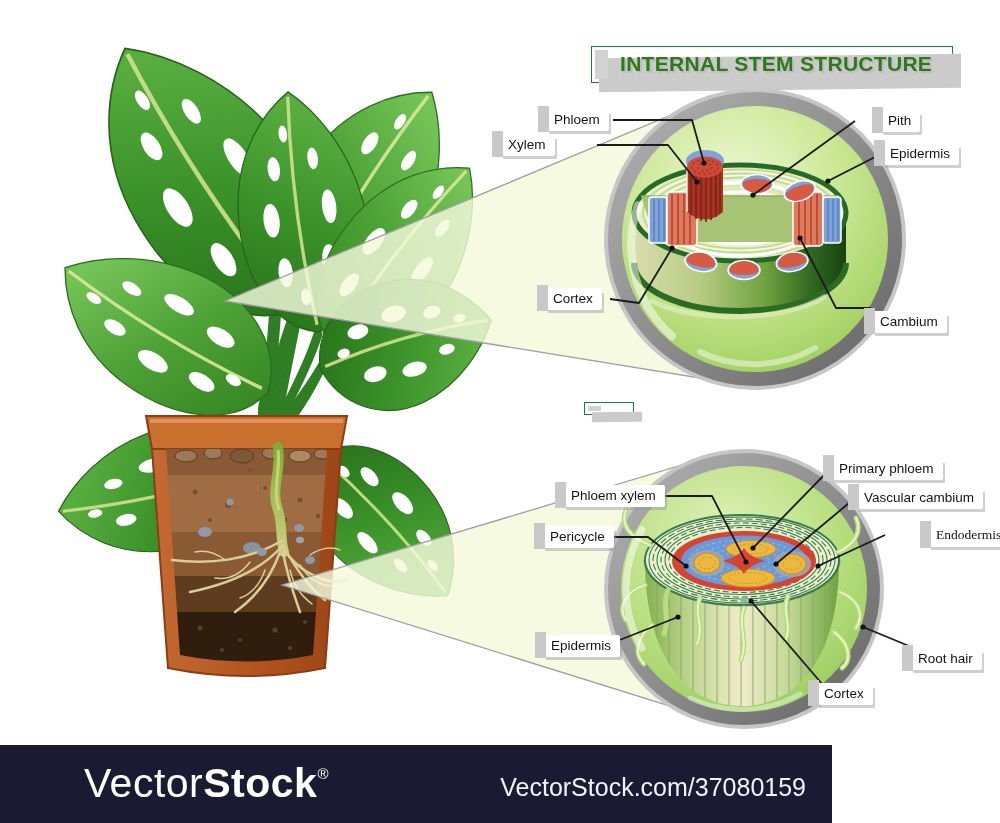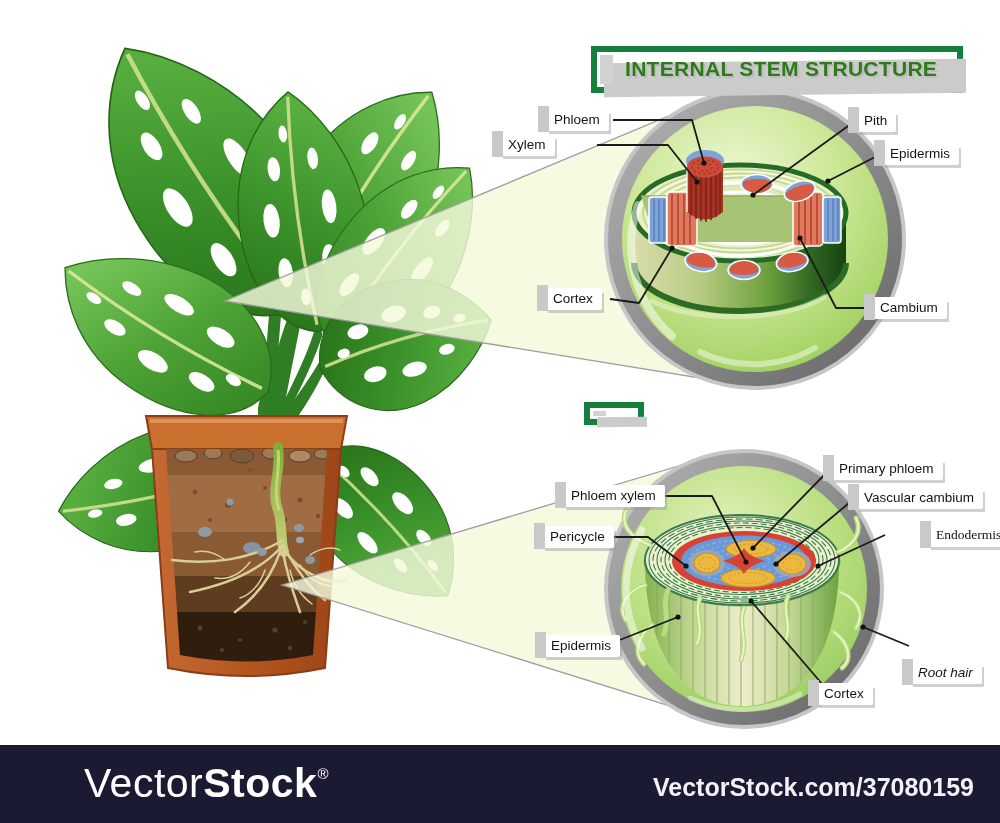--- a/index.html
+++ b/index.html
@@ -1,43 +1,43 @@
 <!DOCTYPE html>
 <html><head>
 <meta charset="utf-8">
 <style>
   html,body{margin:0;padding:0;background:#fff;}
   .stage{position:relative;width:1000px;height:823px;background:#ffffff;overflow:hidden;
          font-family:"Liberation Sans",sans-serif;}
   .stage svg{position:absolute;left:0;top:0;}
 
   
-  .banner{position:absolute;background:#ffffff;border:6px solid #15803d;z-index:6;
+  .banner{position:absolute;background:#ffffff;border:1px solid #15803d;z-index:6;
           padding:5px 20px 6px 28px;white-space:nowrap;}
   .banner::after{content:'';position:absolute;left:7px;top:9px;right:-9px;bottom:-8px;
           background:#cbcbcb;z-index:-1;transform:skewY(-0.7deg);}
   .btab{position:absolute;left:3px;top:3px;width:13px;height:calc(100% - 6px);background:#d2d2d2;}
   .btxt{font-weight:700;font-size:21px;letter-spacing:.3px;color:#2e7a1b;
         text-shadow:2px 2px 0 #bdbdbd;}
   .stem-banner{left:591px;top:46px;}
   .root-banner{left:584px;top:402px;}
 
   
   .lbl{position:absolute;background:#ffffff;padding:3px 9px 4px 9px;z-index:6;
        font-size:13.5px;color:#141414;white-space:nowrap;border-radius:2px;
        box-shadow:3px 4px 0 -1px rgba(150,150,150,.45);}
   .ltab{position:absolute;left:-7px;top:-3px;width:11px;height:calc(100% + 4px);background:#c9c9c9;}
 
   
-  .wm{position:absolute;left:0;top:745px;width:1000px;height:78px;background:#1a1a33;z-index:8;}
+  .wm{position:absolute;left:0;top:745px;width:832px;height:78px;background:#1a1a33;z-index:8;}
   .wm-logo{position:absolute;left:84px;top:18px;color:#ffffff;font-size:41px;line-height:1;}
   .wm-logo .lv{font-weight:400;letter-spacing:.5px;}
   .wm-logo .ls{font-weight:700;letter-spacing:.5px;}
   .wm-logo .reg{font-size:15px;vertical-align:18px;font-weight:400;}
-  .wm-url{position:absolute;right:26px;top:28px;color:#f2f2f6;font-size:25px;font-weight:700;}
+  .wm-url{position:absolute;right:26px;top:28px;color:#f2f2f6;font-size:25px;font-weight:400;}
 </style>
 </head>
 <body>
 
 <div class="stage">
 
 <svg width="1000" height="823" viewBox="0 0 1000 823">
   <defs>
     <linearGradient id="gLeafA" x1="0" y1="0" x2="1" y2="0.3">
       <stop offset="0" stop-color="#256e18"></stop>
@@ -453,30 +453,30 @@
   <div class="banner root-banner">
     <span class="btab"></span>
   </div>
 
   <div class="lbl" style="left:545px;top:109px;">
     <span class="ltab"></span>
     <span>Phloem</span></div>
   <div class="lbl" style="left:499px;top:134px;">
     <span class="ltab"></span>
     <span>Xylem</span></div>
-  <div class="lbl" style="left:855px;top:110px;">
+  <div class="lbl" style="left:879px;top:110px;">
     <span class="ltab"></span>
     <span>Pith</span></div>
   <div class="lbl" style="left:881px;top:143px;">
     <span class="ltab"></span>
     <span>Epidermis</span></div>
   <div class="lbl" style="left:544px;top:288px;">
     <span class="ltab"></span>
     <span>Cortex</span></div>
-  <div class="lbl" style="left:871px;top:297px;">
+  <div class="lbl" style="left:871px;top:311px;">
     <span class="ltab"></span>
     <span>Cambium</span></div>
 
   <div class="lbl" style="left:562px;top:485px;">
     <span class="ltab"></span>
     <span>Phloem xylem</span></div>
   <div class="lbl" style="left:541px;top:526px;">
     <span class="ltab"></span>
     <span>Pericycle</span></div>
   <div class="lbl" style="left:830px;top:458px;">
@@ -484,21 +484,21 @@
     <span>Primary phloem</span></div>
   <div class="lbl" style="left:855px;top:487px;">
     <span class="ltab"></span>
     <span>Vascular cambium</span></div>
   <div class="lbl" style="left:927px;top:524px;font-family:Liberation Serif, serif;">
     <span class="ltab"></span>
     <span>Endodermis</span></div>
   <div class="lbl" style="left:542px;top:635px;">
     <span class="ltab"></span>
     <span>Epidermis</span></div>
-  <div class="lbl" style="left:909px;top:662px;font-style:italic;">
+  <div class="lbl" style="left:909px;top:648px;">
     <span class="ltab"></span>
     <span>Root hair</span></div>
   <div class="lbl" style="left:815px;top:683px;">
     <span class="ltab"></span>
     <span>Cortex</span></div>
 
   <div class="wm">
     <div class="wm-logo"><span class="lv">Vector</span><span class="ls">Stock</span><span class="reg">®</span></div>
     <div class="wm-url">VectorStock.com/37080159</div>
   </div>

